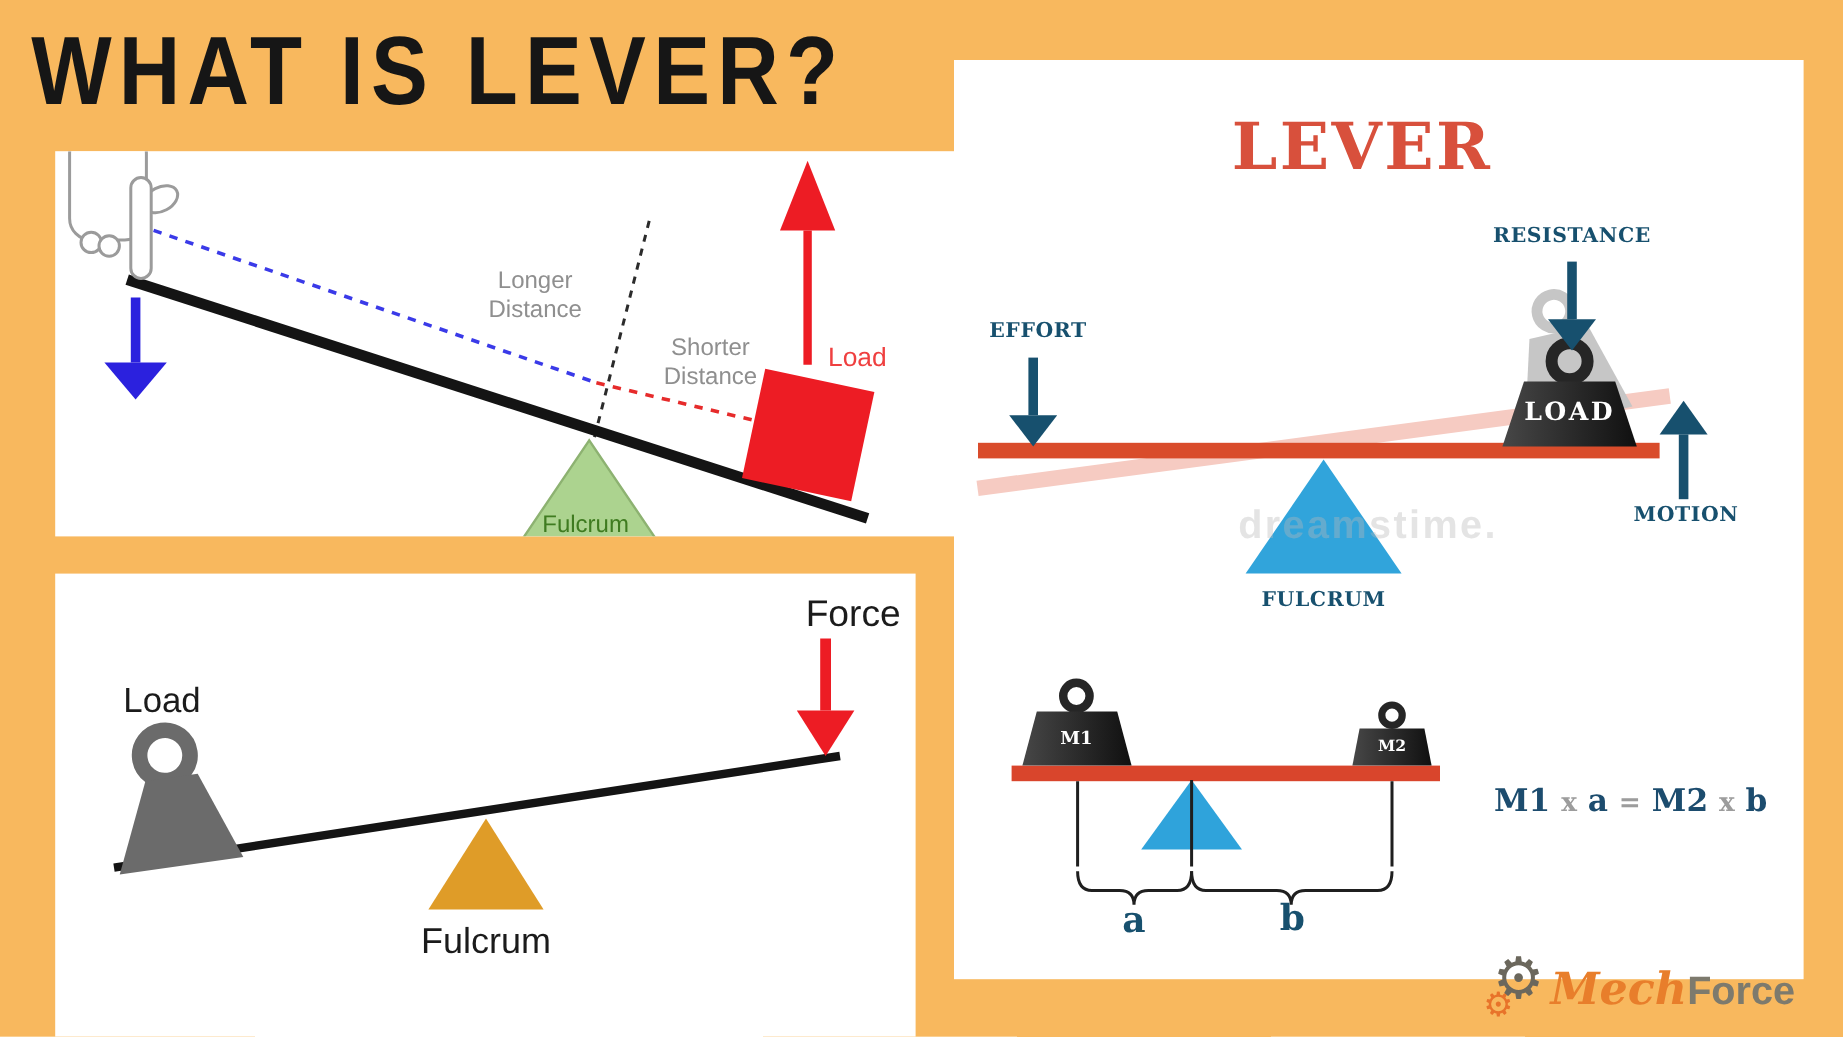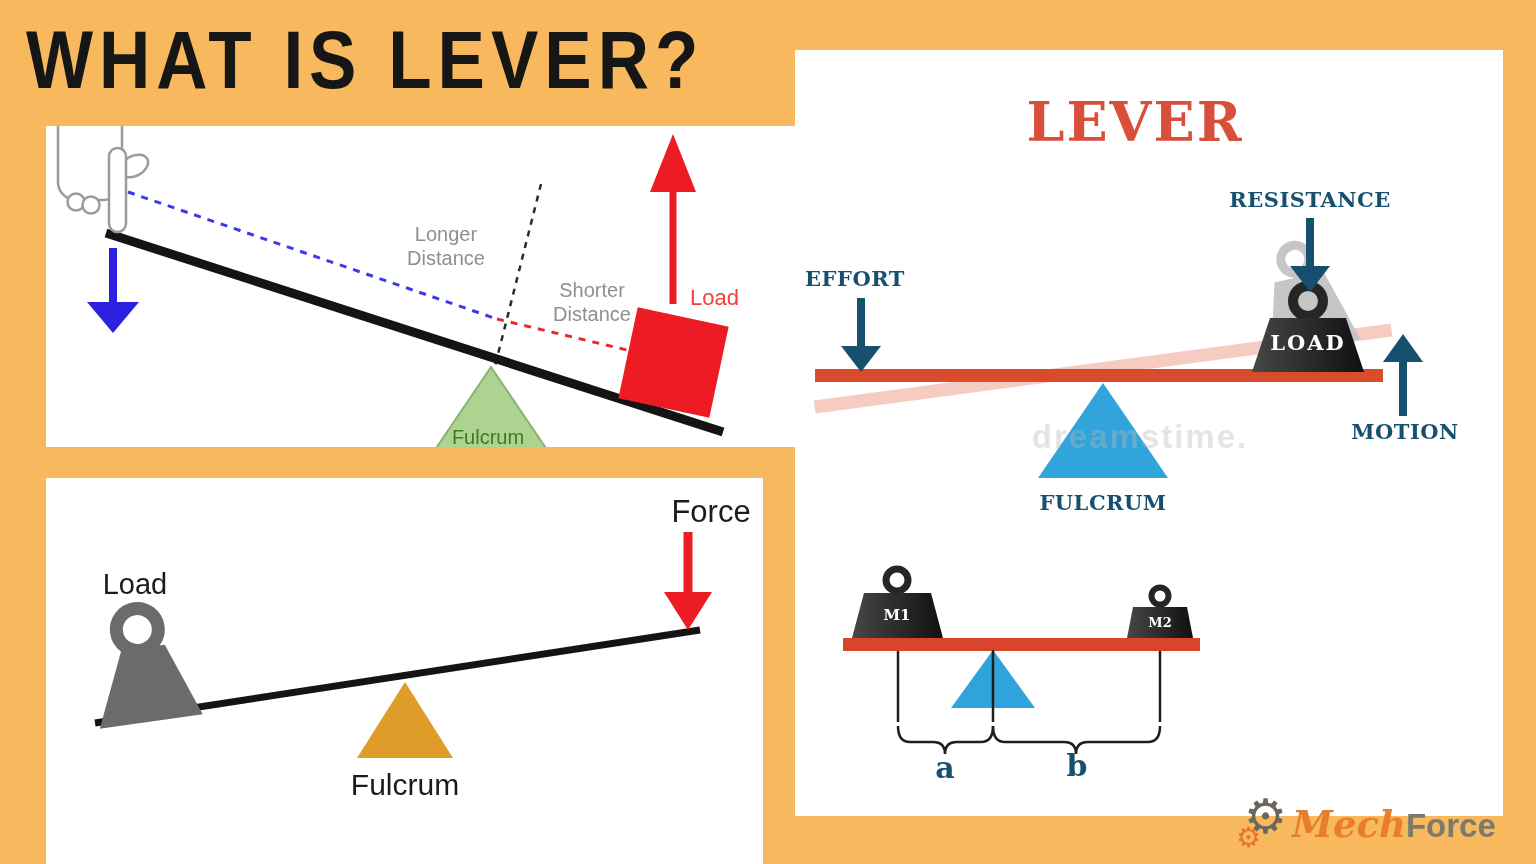--- a/index.html
+++ b/index.html
@@ -19,21 +19,21 @@
   
   .p1-gray{color:#8F8F8F;font-size:20px;line-height:1.22;}
   #p1-load{color:#EF4040;font-size:22px;}
   #p1-fulcrum{color:#3F7B20;font-size:20px;}
 
   
   .p2-black{color:#1B1B1B;}
 
   
   #lever-title{font-size:54px;color:#D8503C;letter-spacing:2px;}
-  .p3-label{font-size:21px;letter-spacing:0.5px;}
+  .p3-label{font-size:17px;letter-spacing:0.5px;}
   #load-word{font-size:21px;color:#ffffff;letter-spacing:2px;}
   .wlabel{color:#ffffff;}
   .dist-label{font-size:30px;}
   #formula{font-size:26px;white-space:nowrap;}
   #formula .fx{color:#9C9C9C;font-size:22px;}
   #formula .fn{color:#1C4C6E;}
   #watermark{font-size:33px;color:rgba(185,185,185,0.38);letter-spacing:2px;font-weight:bold;}
 
   
   #logo-mech{font-family:"DejaVu Serif","Liberation Serif",serif;font-style:italic;font-weight:bold;
@@ -150,31 +150,40 @@
       <polygon points="198,600 156,658 240,658" fill="#2FA3DB"></polygon>
       <line x1="103" y1="601" x2="103" y2="672" stroke="#1F1F1F" stroke-width="2.5"></line>
       <line x1="198" y1="600" x2="198" y2="672" stroke="#1F1F1F" stroke-width="2.5"></line>
       <line x1="365" y1="601" x2="365" y2="672" stroke="#1F1F1F" stroke-width="2.5"></line>
       <path d="M103,676 Q103,692 115,692 L138,692 Q150,692 150,704 Q150,692 162,692 L186,692 Q198,692 198,676" fill="none" stroke="#1F1F1F" stroke-width="2.5"></path>
       <path d="M198,676 Q198,692 210,692 L269,692 Q281,692 281,704 Q281,692 293,692 L353,692 Q365,692 365,676" fill="none" stroke="#1F1F1F" stroke-width="2.5"></path>
     </svg>
 
     <div class="abs ctr slab" id="lever-title" style="left:0;top:40px;width:680px;">LEVER</div>
     <div class="abs ctr slab navy p3-label" style="left:405px;top:137px;width:220px;">RESISTANCE</div>
-    <div class="abs ctr slab navy p3-label" style="left:0;top:216px;width:120px;text-align:center;">EFFORT</div>
+    <div class="abs ctr slab navy p3-label" style="left:10px;top:216px;width:120px;text-align:center;">EFFORT</div>
     <div class="abs ctr slab navy p3-label" style="left:546px;top:369px;width:128px;">MOTION</div>
     <div class="abs ctr slab navy p3-label" style="left:238px;top:440px;width:140px;">FULCRUM</div>
     <div class="abs ctr slab" id="load-word" style="left:460px;top:280px;width:106px;">LOAD</div>
     <div class="abs ctr" id="watermark" style="left:180px;top:368px;width:330px;">dreamstime.</div>
 
     <div class="abs ctr slab wlabel" style="left:77px;top:556px;width:50px;font-size:15px;">M1</div>
     <div class="abs ctr slab wlabel" style="left:341px;top:565px;width:48px;font-size:13px;">M2</div>
     <div class="abs ctr slab navy dist-label" style="left:126px;top:700px;width:48px;">a</div>
     <div class="abs ctr slab navy dist-label" style="left:258px;top:698px;width:48px;">b</div>
 
+    <div class="abs slab" id="formula" style="left:450px;top:603px;width:250px;">
+      <span class="fn">M1</span>
+      <span class="fx">x</span>
+      <span class="fn">a</span>
+      <span class="fx">=</span>
+      <span class="fn">M2</span>
+      <span class="fx">x</span>
+      <span class="fn">b</span>
+    </div>
   </div>
 
   <div>
     <span class="gear" style="left:1244px;top:793px;font-size:48px;color:#6B675C;">⚙</span>
     <span class="gear" style="left:1236px;top:824px;font-size:28px;color:#E8732A;">⚙</span>
     <div class="abs" style="left:1292px;top:802px;white-space:nowrap;">
       <span id="logo-mech">Mech</span><span id="logo-lesson">Force</span>
     </div>
   </div>
 

